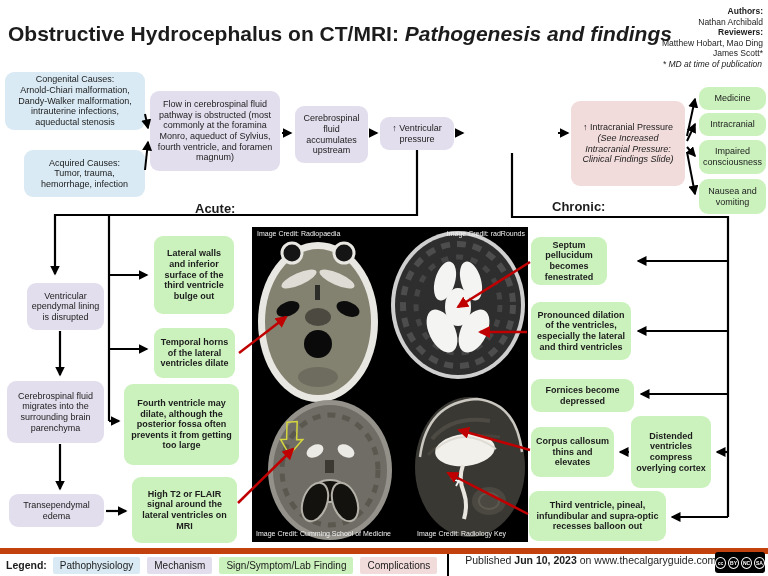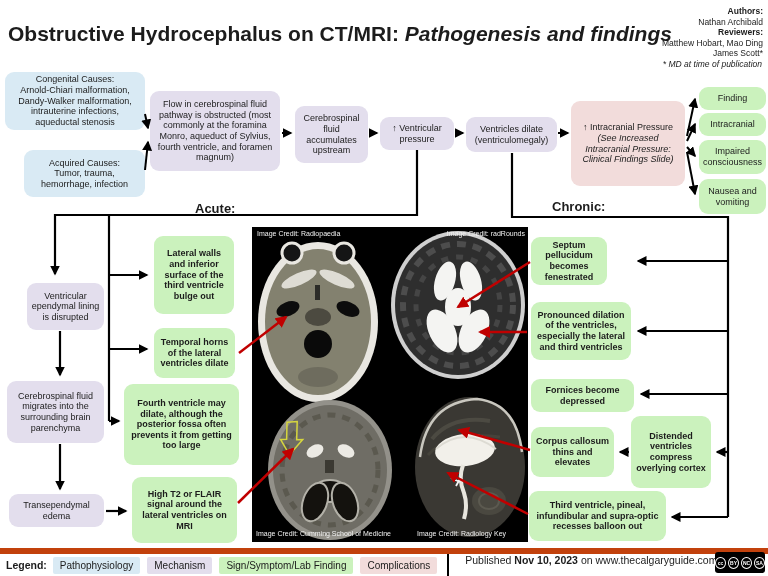--- a/index.html
+++ b/index.html
@@ -124,26 +124,25 @@
 Arnold-Chiari malformation,
 Dandy-Walker malformation,
 intrauterine infections,
 aqueductal stenosis</div>
     <div class="bx c-patho" style="left:24px;top:150px;width:121px;height:47px;">Acquired Causes:
 Tumor, trauma,
 hemorrhage, infection</div>
     <div class="bx c-mech" style="left:150px;top:91px;width:130px;height:80px;">Flow in cerebrospinal fluid pathway is obstructed (most commonly at the foramina Monro, aqueduct of Sylvius, fourth ventricle, and foramen magnum)</div>
     <div class="bx c-mech" style="left:295px;top:106px;width:73px;height:57px;">Cerebrospinal fluid accumulates upstream</div>
     <div class="bx c-mech" style="left:380px;top:117px;width:74px;height:33px;">↑ Ventricular pressure</div>
-    <div class="bx c-mech" style="left:466px;top:117px;width:91px;height:35px;">Ventricles dilate (ventriculomegaly)</div>
     <div class="bx c-comp" style="left:571px;top:101px;width:114px;height:85px;">
       <span>↑ Intracranial Pressure</span>
       <span class="icp-it">(See Increased Intracranial Pressure: Clinical Findings Slide)</span>
     </div>
-    <div class="bx c-sign" style="left:699px;top:87px;width:67px;height:23px;">Finding</div>
+    <div class="bx c-sign" style="left:699px;top:87px;width:67px;height:23px;">Medicine</div>
     <div class="bx c-sign" style="left:699px;top:113px;width:67px;height:23px;">Intracranial</div>
     <div class="bx c-sign" style="left:699px;top:140px;width:67px;height:34px;">Impaired consciousness</div>
     <div class="bx c-sign" style="left:699px;top:179px;width:67px;height:35px;">Nausea and vomiting</div>
 
     <div class="bx c-mech" style="left:27px;top:283px;width:77px;height:47px;">Ventricular ependymal lining is disrupted</div>
     <div class="bx c-mech" style="left:7px;top:381px;width:97px;height:62px;">Cerebrospinal fluid migrates into the surrounding brain parenchyma</div>
     <div class="bx c-mech" style="left:9px;top:494px;width:95px;height:33px;">Transependymal edema</div>
 
     <div class="bx c-sign bold" style="left:154px;top:236px;width:80px;height:78px;">Lateral walls and inferior surface of the third ventricle bulge out</div>
     <div class="bx c-sign bold" style="left:154px;top:328px;width:81px;height:50px;">Temporal horns of the lateral ventricles dilate</div>
@@ -212,21 +211,21 @@
     </g>
   </svg>
 
   <div id="legend">
     <span class="lg-label">Legend:</span>
     <span class="lg-item c-patho">Pathophysiology</span>
     <span class="lg-item c-mech">Mechanism</span>
     <span class="lg-item c-sign">Sign/Symptom/Lab Finding</span>
     <span class="lg-item c-comp">Complications</span>
     <span id="pub">
-      <span>Published</span>&nbsp;<b>Nov 10, 2023</b>&nbsp;<span>on www.thecalgaryguide.com</span>
+      <span>Published</span>&nbsp;<b>Jun 10, 2023</b>&nbsp;<span>on www.thecalgaryguide.com</span>
     </span>
   </div>
   <div id="ccbadge">
     <span class="cc-c">cc</span>
     <span class="cc-c">BY</span>
     <span class="cc-c">NC</span>
     <span class="cc-c">SA</span>
   </div>
 
 </div>

